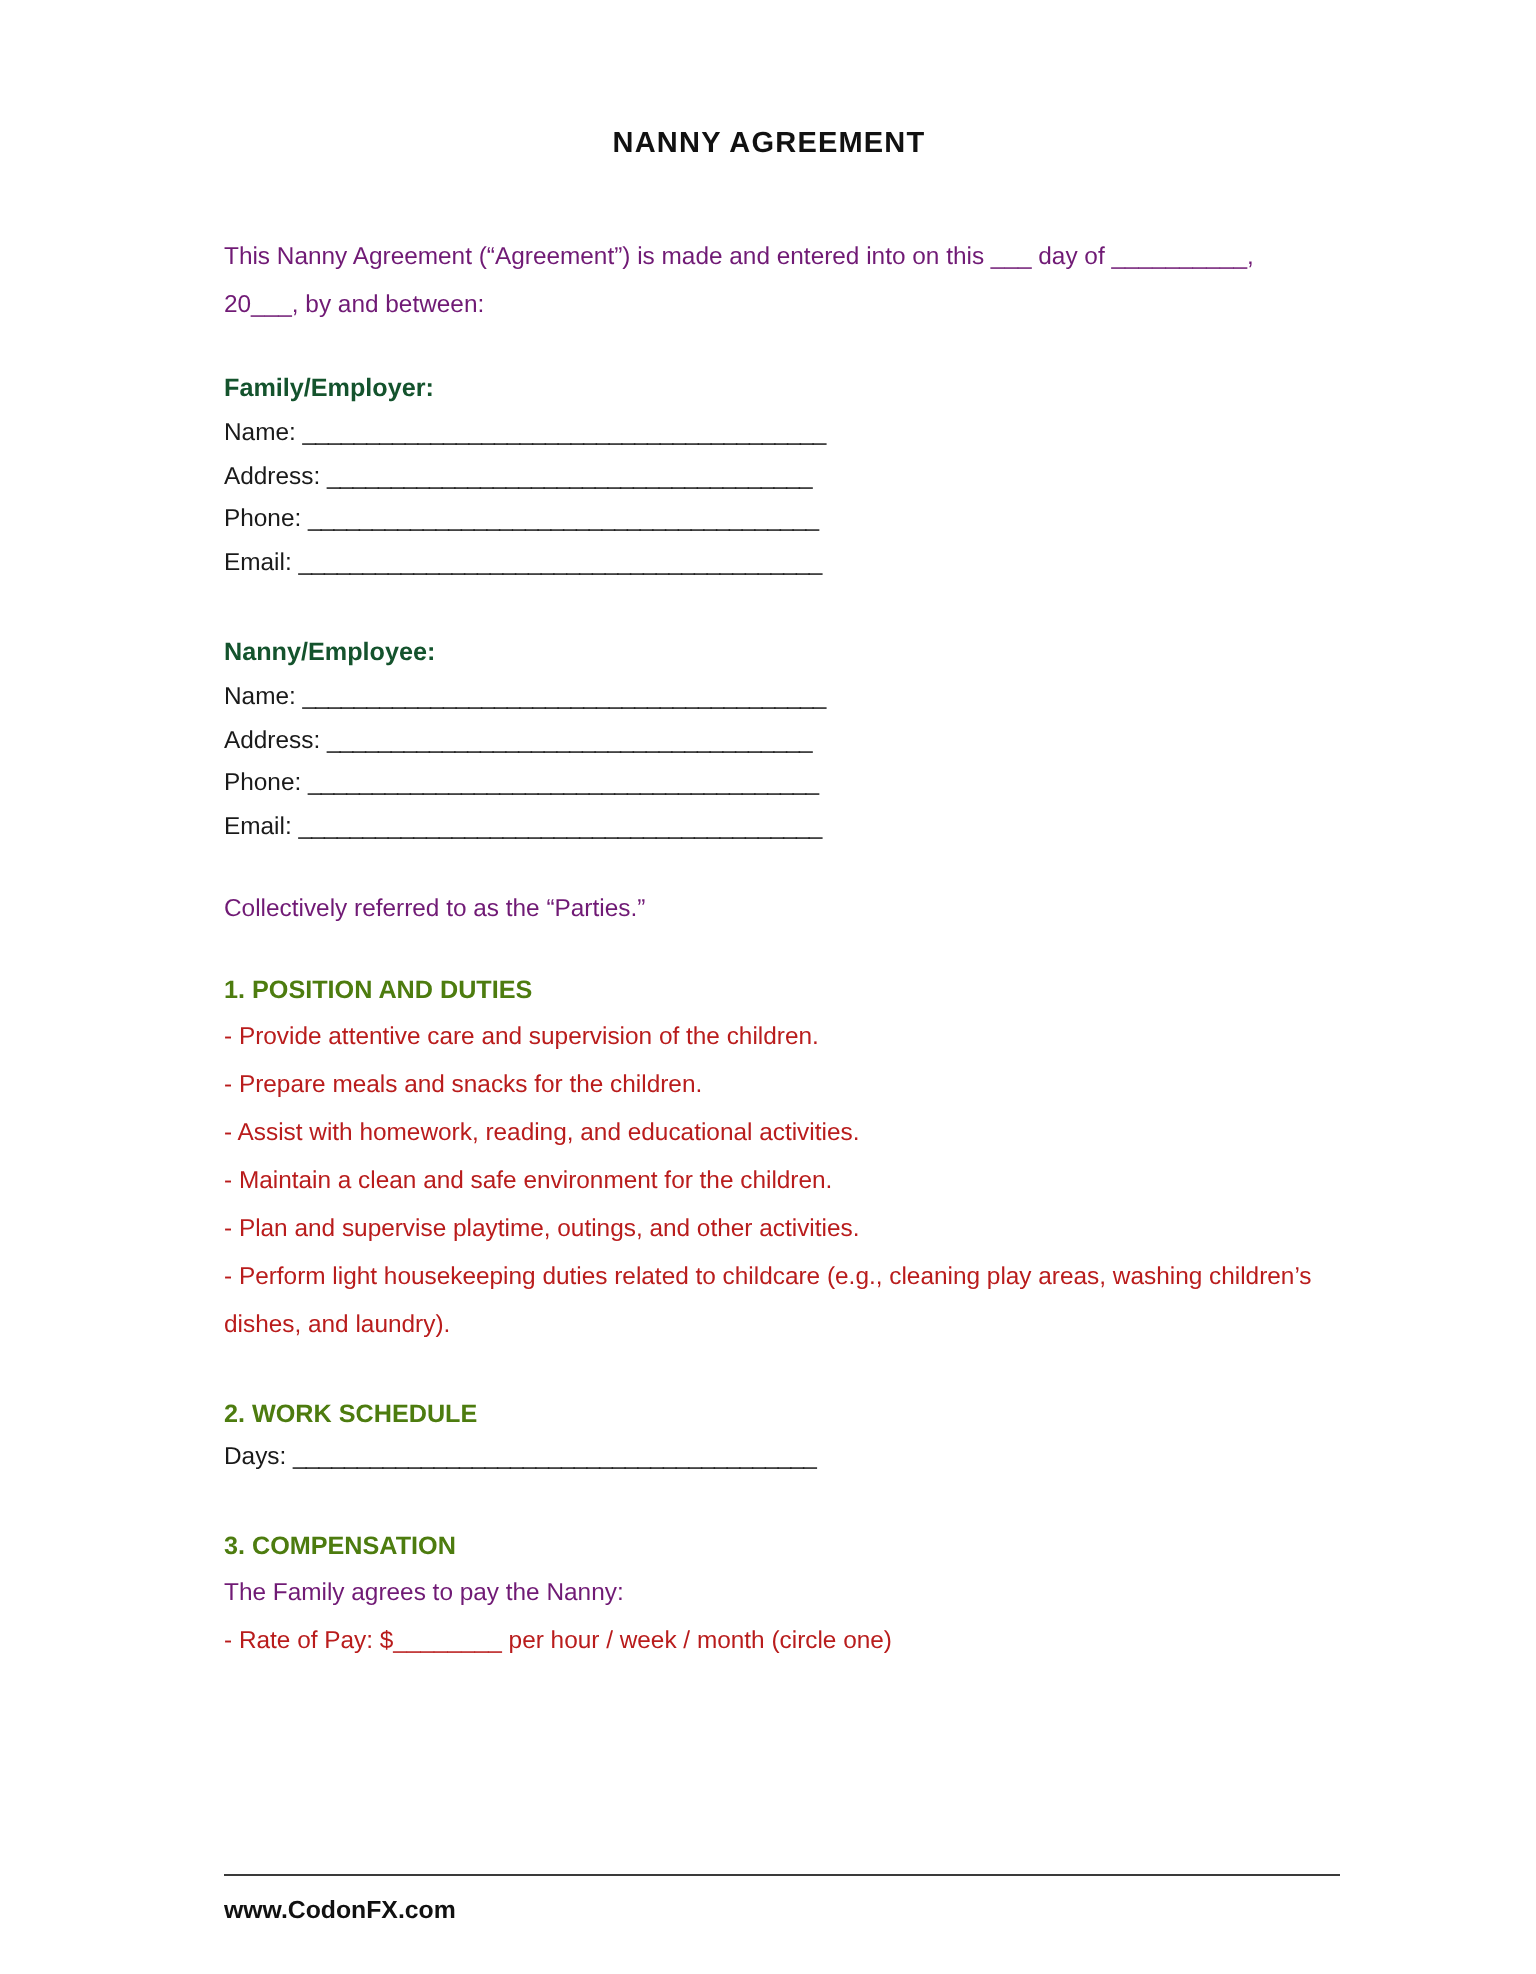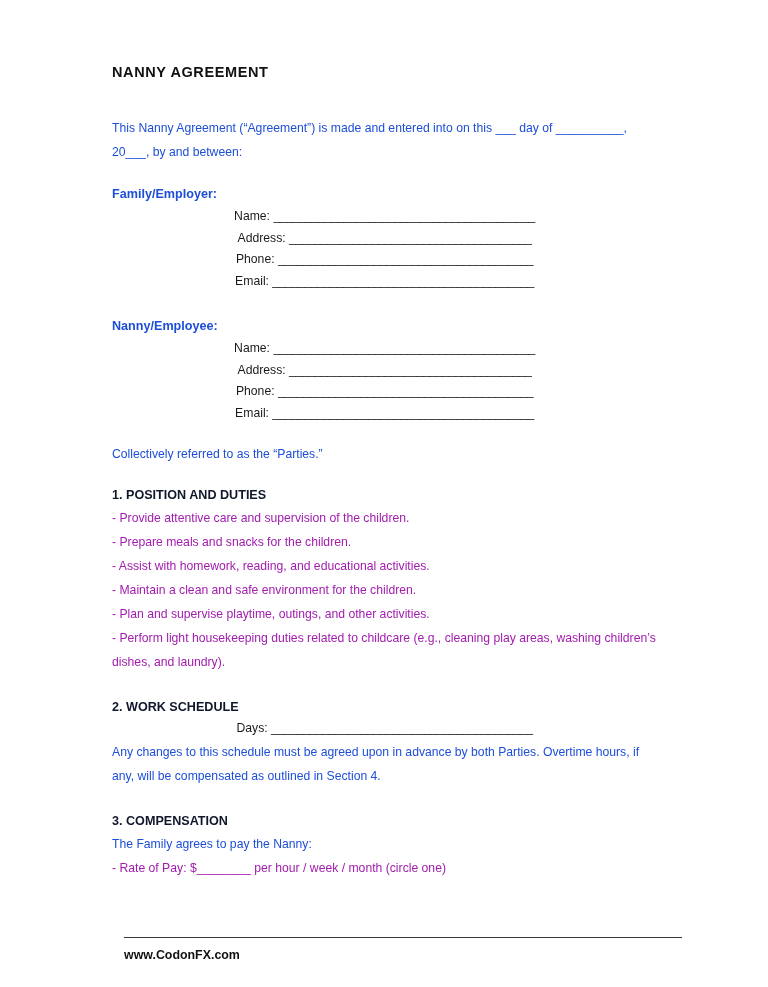--- a/index.html
+++ b/index.html
@@ -24,63 +24,62 @@
 
   .content {
     position: absolute;
     left: 112px;
     top: 0;
     width: 545px;
   }
 
   
   .doc-title {
-    text-align: left;
+    text-align: center;
     font-size: 14.5px;
     font-weight: bold;
     letter-spacing: 0.6px;
     margin-top: 64px;
     margin-bottom: 0;
     color: #111;
   }
 
   
   .para {
     font-size: 12.2px;
     line-height: 24px;
     margin: 0;
-    color: #1d4ed8;
+    color: #701a75;
   }
 
   .intro {
     margin-top: 36px;
   }
 
   .section-head {
     font-size: 12.6px;
     font-weight: bold;
     margin: 0;
     line-height: 22px;
-    color: #0f172a;
+    color: #4d7c0f;
   }
 
   .block-head {
     font-size: 12.6px;
     font-weight: bold;
     margin: 0;
     line-height: 24px;
-    color: #1d4ed8;
+    color: #14532d;
   }
 
   
   .field-list {
     list-style: none;
     margin: 0;
     padding: 0;
-    text-align: center;
   }
   .field-row {
     font-size: 12.2px;
     line-height: 21.5px;
     white-space: nowrap;
     color: #1a1a1a;
   }
   .field-label {
     display: inline;
   }
@@ -88,27 +87,27 @@
     display: inline;
     letter-spacing: -0.4px;
   }
   .gap-md { height: 18px; }
   .gap-lg { height: 22px; }
 
   .duty-line {
     font-size: 12.2px;
     line-height: 24px;
     margin: 0;
-    color: #a21caf;
+    color: #b91c1c;
   }
 
   
   .footer {
     position: absolute;
-    left: 124px;
+    left: 112px;
     top: 937px;
     width: 558px;
   }
   .footer-rule {
     border: 0;
     border-top: 1.2px solid #3a3a3a;
     margin: 0 0 8px 0;
     width: 100%;
   }
   .footer-text {
@@ -181,21 +180,20 @@
     <p class="duty-line">- Perform light housekeeping duties related to childcare (e.g., cleaning play areas, washing children’s dishes, and laundry).</p>
 
     <div class="gap-lg"></div>
 
     <h2 class="section-head">2. WORK SCHEDULE</h2>
     <ul class="field-list">
       <li class="field-row">
         <span class="field-label">Days: </span><span class="field-rule">_________________________________________</span>
       </li>
     </ul>
-    <p class="para">Any changes to this schedule must be agreed upon in advance by both Parties. Overtime hours, if any, will be compensated as outlined in Section 4.</p>
 
     <div class="gap-lg"></div>
 
     <h2 class="section-head">3. COMPENSATION</h2>
     <p class="para">The Family agrees to pay the Nanny:</p>
     <p class="duty-line">- Rate of Pay: $________ per hour / week / month (circle one)</p>
 
   </div>
 
   <div class="footer">

